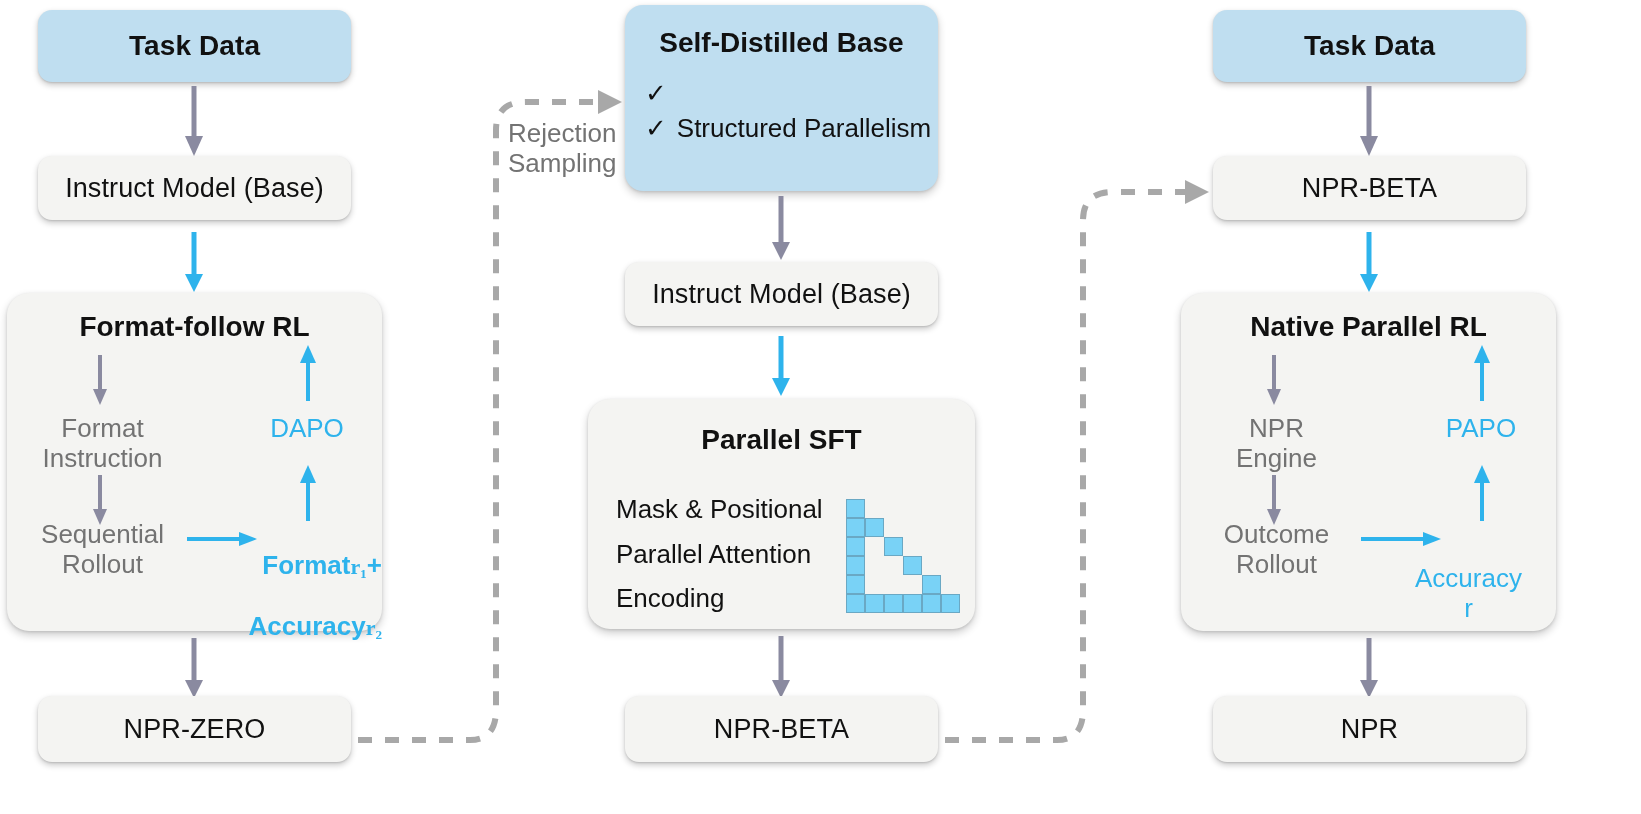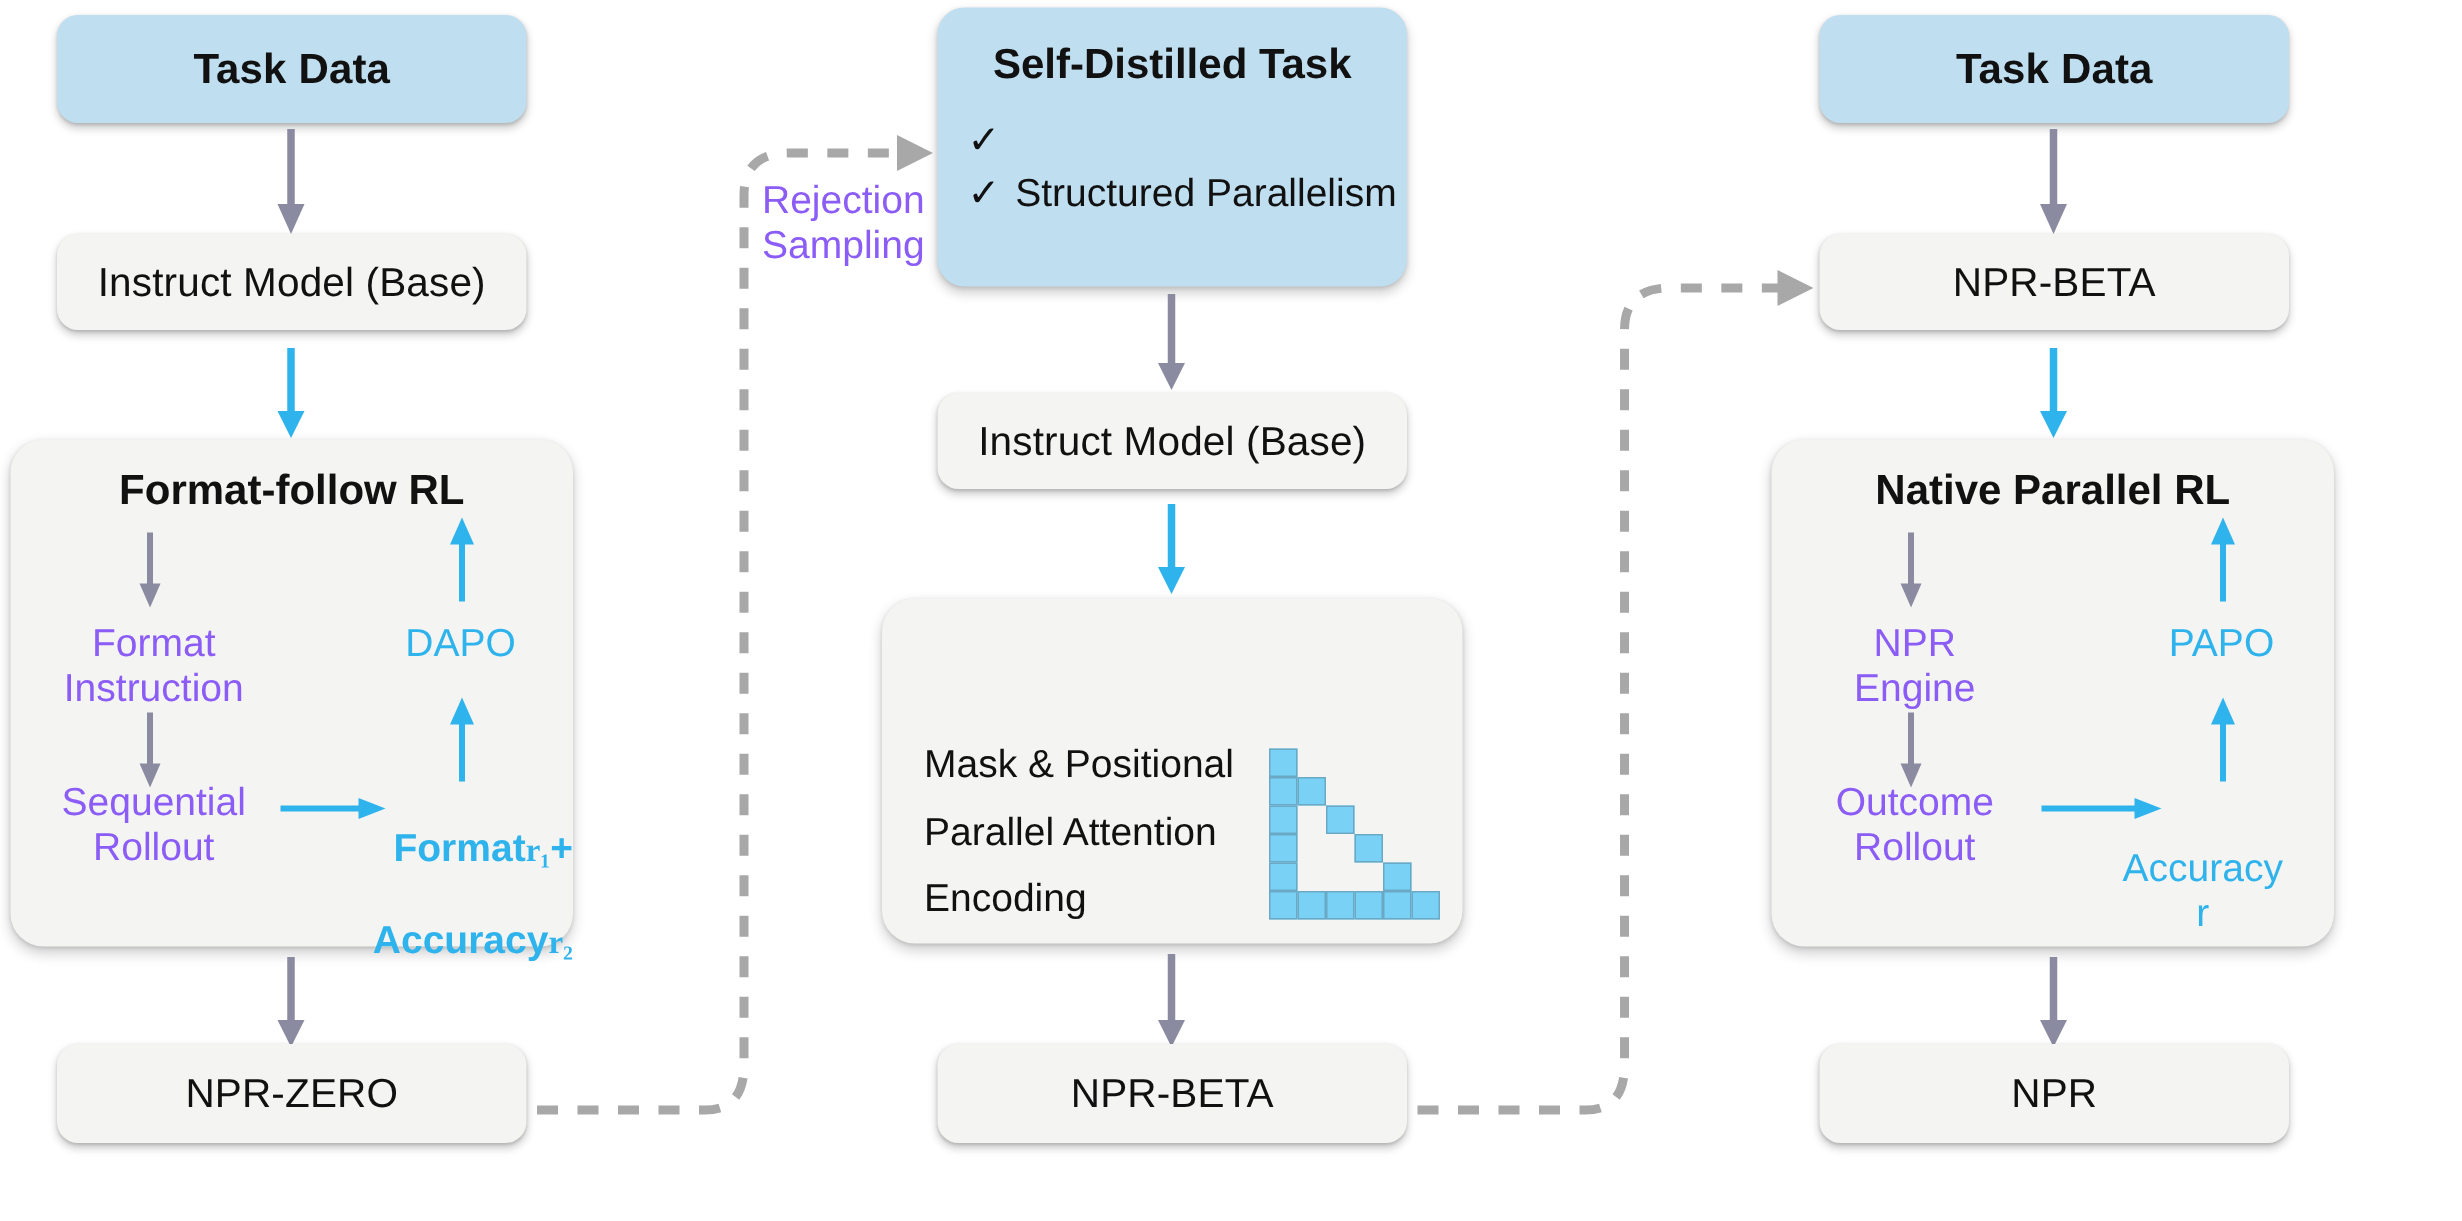--- a/index.html
+++ b/index.html
@@ -40,21 +40,21 @@
     box-shadow:0 4px 8px rgba(0,0,0,.20), 0 1px 3px rgba(0,0,0,.12);
   }
   .sd-title{position:absolute;left:0;right:0;top:22px;text-align:center;font-size:28px;font-weight:700;color:#111;}
   .sd-list{position:absolute;left:20px;top:72px;}
   .sd-row{display:flex;align-items:baseline;gap:10px;margin-bottom:2px;}
   .sd-check{font-size:26px;line-height:1.25;color:#111;}
   .sd-text{font-size:26px;line-height:1.25;color:#111;}
 
   
   .itext{
-    position:absolute;text-align:center;font-size:26px;line-height:1.16;color:#8b5cf6;
+    position:absolute;text-align:center;font-size:26px;line-height:1.16;color:#737373;
     white-space:pre-line;
   }
   .itext.cyan{color:#2eb3ec;}
   .sub{font-family:"Liberation Serif","DejaVu Serif",serif;font-size:22px;}
 
   
   .arr{position:absolute;}
   .arr svg{display:block;overflow:visible;}
 
   
@@ -140,21 +140,21 @@
       <line x1="16" y1="0" x2="16" y2="46" stroke="#8a8aa0" stroke-width="5"></line>
       <polygon points="16,60 7,42 25,42" fill="#8a8aa0"></polygon>
     </svg>
   </div>
 
   <div class="node grey" style="left:38px;top:696px;width:313px;height:66px;">
     <span class="lbl">NPR-ZERO</span>
   </div>
 
   <div class="sd" style="left:625px;top:5px;width:313px;height:186px;">
-    <div class="sd-title">Self-Distilled Task</div>
+    <div class="sd-title">Self-Distilled Base</div>
     <div class="sd-list">
       <div class="sd-row">
         <span class="sd-check">✓</span>
       </div>
       <div class="sd-row">
         <span class="sd-check">✓</span>
         <span class="sd-text">Structured Parallelism</span>
       </div>
     </div>
   </div>
@@ -180,20 +180,21 @@
   </div>
 
   <div class="arr" style="left:765px;top:336px;">
     <svg width="32" height="62" viewBox="0 0 32 62">
       <line x1="16" y1="0" x2="16" y2="46" stroke="#2eb3ec" stroke-width="5"></line>
       <polygon points="16,60 7,42 25,42" fill="#2eb3ec"></polygon>
     </svg>
   </div>
 
   <div class="panel" style="left:588px;top:399px;width:387px;height:230px;">
+    <div class="panel-title" style="top:25px;">Parallel SFT</div>
 
     <div style="position:absolute;left:28px;top:88px;font-size:26px;line-height:1.72;color:#111;">
       <div>Mask &amp; Positional</div>
       <div>Parallel Attention</div>
       <div>Encoding</div>
     </div>
 
     <div class="grid" id="mask-grid" style="left: 258px; top: 100px; width: 114px; height: 114px;">
         <div class="cell" style="left: 0px; top: 0px; width: 19px; height: 19px; background: rgb(121, 210, 246);"></div>
         <div class="cell" style="left: 0px; top: 19px; width: 19px; height: 19px; background: rgb(121, 210, 246);"></div>

